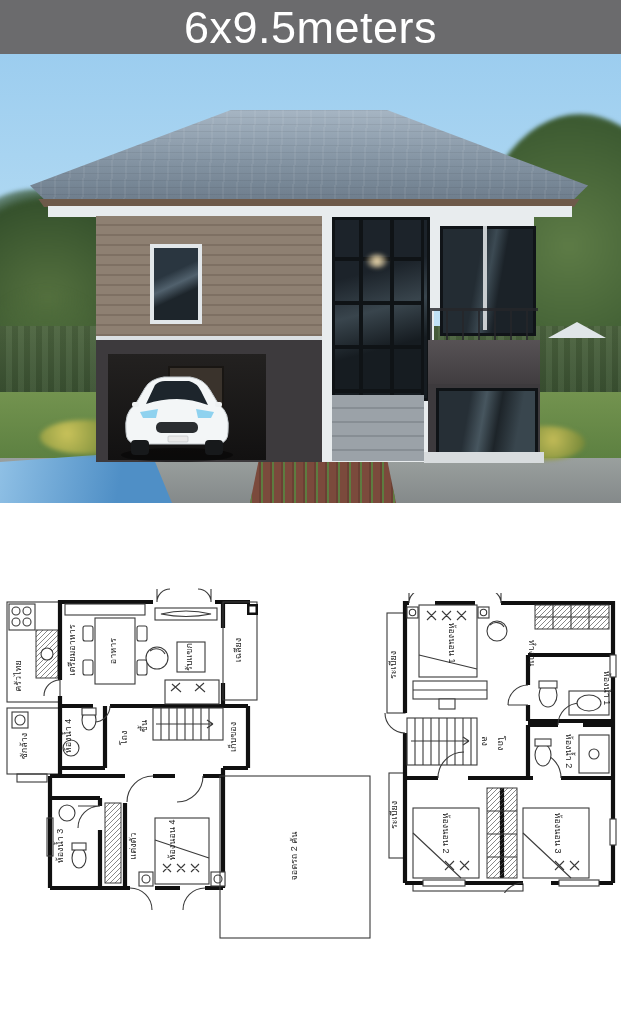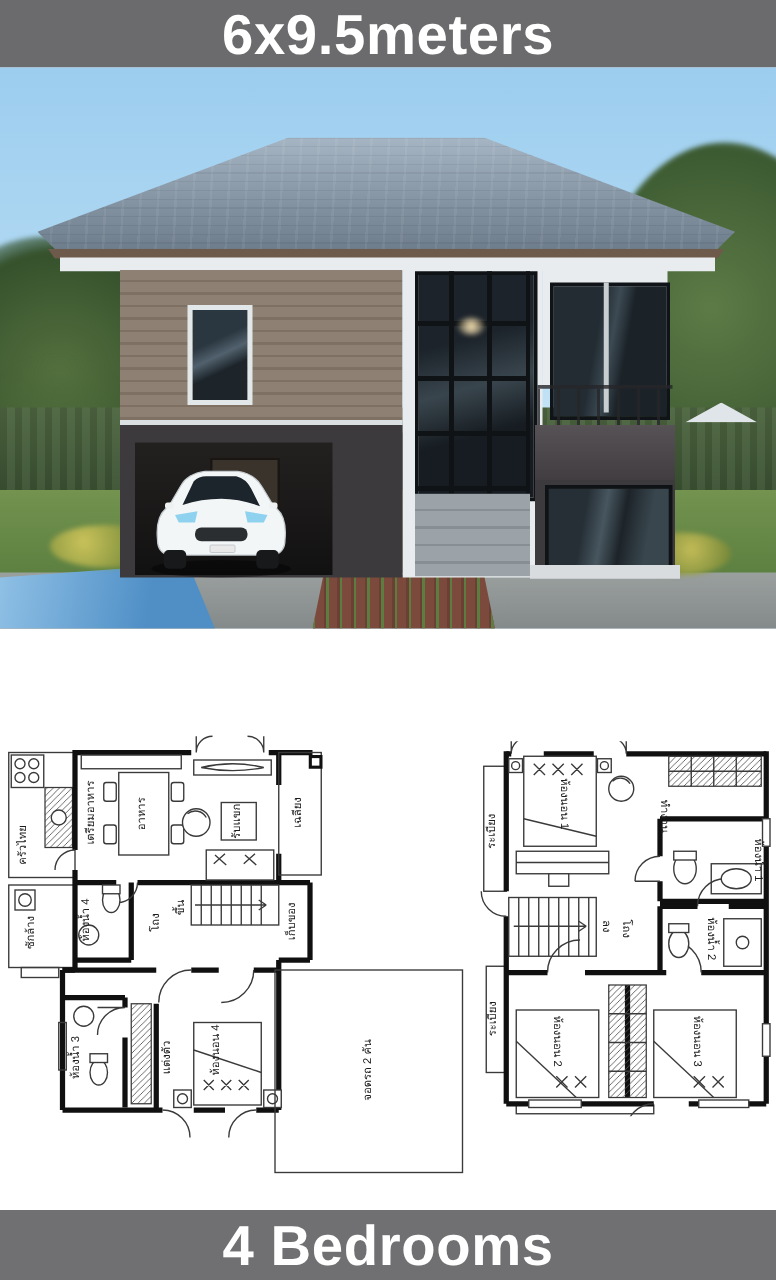--- a/index.html
+++ b/index.html
@@ -3,21 +3,21 @@
 <meta charset="utf-8">
 <style>
   html,body{margin:0;padding:0;background:#ffffff;}
   .poster{position:relative;width:621px;height:1024px;background:#ffffff;overflow:hidden;
           font-family:"Liberation Sans",sans-serif;}
   
   .banner{position:absolute;left:0;width:621px;background:#6b6b6d;display:flex;
           align-items:center;justify-content:center;}
   .banner-top{top:0;height:54px;}
   .banner-bottom{top:968px;height:56px;background:#707072;}
-  .banner span{color:#fff;font-size:45px;font-weight:700;letter-spacing:0.5px;line-height:1;}
+  .banner span{color:#fff;font-size:45px;font-weight:400;letter-spacing:0.5px;line-height:1;}
   
   .render{position:absolute;top:54px;left:0;width:621px;height:449px;overflow:hidden;
           background:linear-gradient(180deg,#9ccdef 0%,#b4dbf3 45%,#cfe9f8 75%,#d9eef9 100%);}
   .render *{position:absolute;}
   .tree{border-radius:50%;filter:blur(2px);}
   .tree-l1{left:-70px;top:135px;width:215px;height:245px;background:radial-gradient(circle at 55% 45%,#55713f 0%,#35512c 55%,rgba(43,66,35,0) 72%);}
   .tree-l2{left:-30px;top:230px;width:150px;height:150px;background:radial-gradient(circle at 50% 50%,#4b6a3a 0%,rgba(48,70,38,0) 70%);}
   .tree-r1{left:470px;top:60px;width:220px;height:330px;background:radial-gradient(circle at 45% 40%,#5d7b46 0%,#3c5a31 55%,rgba(50,74,40,0) 72%);}
   .tree-r2{left:430px;top:250px;width:130px;height:130px;background:radial-gradient(circle at 50% 50%,#50703c 0%,rgba(55,80,42,0) 70%);}
   .hedge{left:0;top:272px;width:621px;height:68px;
@@ -334,17 +334,14 @@
     <text class="lbl" transform="rotate(90 146 60)" x="146" y="60" text-anchor="middle" font-size="8">ทำงาน</text>
     <text class="lbl" transform="rotate(90 221 95)" x="221" y="95" text-anchor="middle" font-size="7">ห้องน้ำ 1</text>
     <text class="lbl" transform="rotate(90 115 150)" x="115" y="150" text-anchor="middle">โถง</text>
     <text class="lbl" transform="rotate(90 99 148)" x="99" y="148" text-anchor="middle" font-size="6">ลง</text>
     <text class="lbl" transform="rotate(90 183 158)" x="183" y="158" text-anchor="middle" font-size="6.5">ห้องน้ำ 2</text>
     <text class="lbl" transform="rotate(90 60 240)" x="60" y="240" text-anchor="middle">ห้องนอน 2</text>
     <text class="lbl" transform="rotate(90 172 240)" x="172" y="240" text-anchor="middle">ห้องนอน 3</text>
     <text class="lbl" transform="rotate(-90 14 222)" x="14" y="222" text-anchor="middle" font-size="6">ระเบียง</text>
   </svg>
 
-  <div class="banner banner-bottom">
-    <span>4 Bedrooms</span>
-  </div>
 
 </div>
 
 </body></html>

